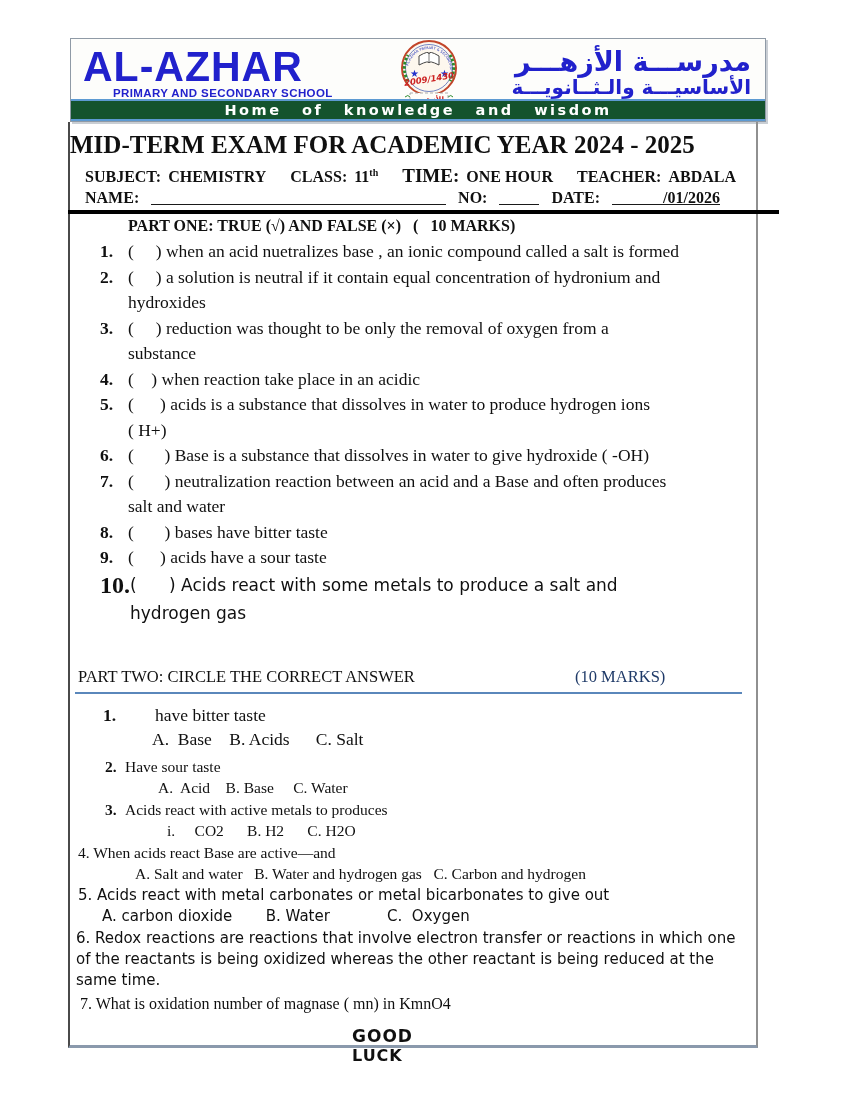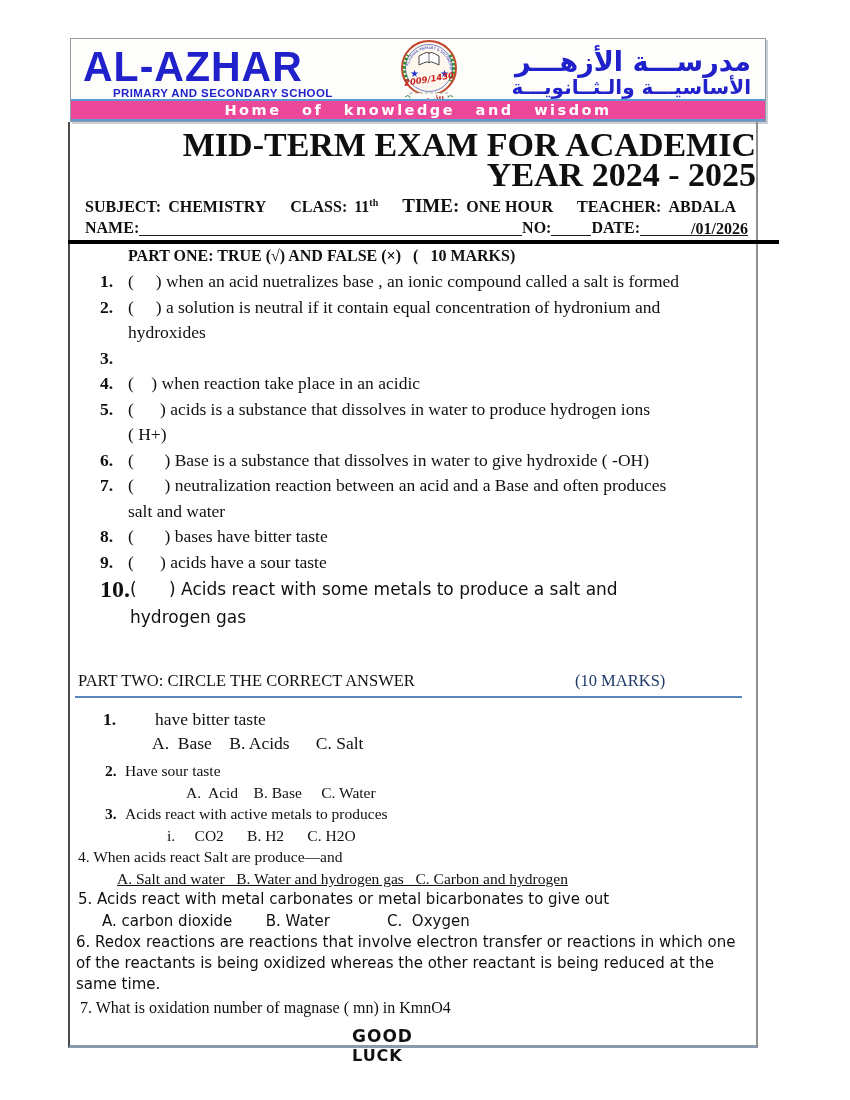--- a/index.html
+++ b/index.html
@@ -23,43 +23,43 @@
     font-family:"Liberation Sans","DejaVu Sans",sans-serif; font-weight:bold;
     font-size:11.5px; color:#2121cc; letter-spacing:.4px; margin-top:1px; white-space:nowrap;padding-left:30px;
   }
   .logo-wrap{ width:108px; flex:none; display:flex; justify-content:center; }
   .school-ar{ flex:1; text-align:right; padding-right:6px; direction:rtl;
     font-family:"DejaVu Sans",sans-serif; color:#2121cc; font-weight:bold; }
   .ar-line1{ font-size:27px; line-height:30px; }
   .ar-line2{ font-size:20px; line-height:20px; }
   .banner{
     position:absolute; left:0; right:0; bottom:0; height:22px;
-    background:#ec4899; border-top:2px solid #5d9ad2; border-bottom:2px solid #5d9ad2;
+    background:#14532d; border-top:2px solid #5d9ad2; border-bottom:2px solid #5d9ad2;
     display:flex; align-items:center; justify-content:center;
     font-family:"DejaVu Sans",sans-serif; font-weight:bold; font-size:14.5px;
     color:#ffffff; letter-spacing:2.5px; word-spacing:13px; white-space:nowrap;
   }
 
   
   .content{
     position:absolute; left:68px; top:122px; width:690px; height:926px;
     border-left:2px solid #4a4a4a; border-right:2px solid #909090;
     border-bottom:3px solid #8a99ac;
   }
-  .exam-title{ margin-top:8px; text-align:right; font-weight:bold; font-size:34px; line-height:30px;padding-left:40px; }
+  .exam-title{ margin-top:8px; text-align:left; font-weight:bold; font-size:25px; line-height:30px; }
   .meta-row{
     display:flex; justify-content:space-between; align-items:baseline;
     margin:3px 20px 0 15px; font-weight:bold; font-size:16px; line-height:20px;gap:22px;
   }
   .cell{ display:flex; gap:7px; align-items:baseline; white-space:nowrap; }
   .cell.time .lbl{ font-size:19px; }
   sup{ font-size:10px; }
   .name-row{
-    display:flex; align-items:center; margin:2px 8px 0 15px;
-    font-weight:bold; font-size:16px; line-height:17px; gap:0;
+    display:flex; align-items:flex-start; margin:2px 36px 0 15px;
+    font-weight:bold; font-size:16px; line-height:17px; gap:12px;
   }
   .fill{ border-bottom:1.5px solid #1a1a1a; height:16px; }
   .fill.name{ flex:1; }
   .fill.no{ width:40px; }
   .fill.date{ width:108px; text-align:right; font-weight:bold; }
   .thick-line{ margin:4px 0 0 -2px; width:711px; height:4px; background:#000; }
 
   
   .p1-heading{ margin:2px 0 0 58px; font-weight:bold; font-size:16px; line-height:19px; }
   .p1-list{ margin:4px 8px 0 30px; }
@@ -76,24 +76,24 @@
   .p2q{ position:relative; }
   .p2q .opts{ white-space:pre-wrap; }
   .flexq{ display:flex; }
   .flexq .num{ font-weight:bold; flex:none; }
   .q1{ margin-top:9px; font-size:17.5px; line-height:24px; }
   .q1 .num{ margin-left:33px; width:52px; }
   .q1 .opts{ margin-left:82px; line-height:25px; }
   .q2,.q3{ font-size:15.5px; line-height:21.5px; }
   .q2{ margin-top:4px; }
   .q2 .num,.q3 .num{ margin-left:35px; width:20px; }
-  .q2 .opts{ margin-left:116px; }
+  .q2 .opts{ margin-left:88px; }
   .q3 .opts{ margin-left:97px; }
   .q4{ font-size:15.5px; line-height:21.5px; margin-left:8px; }
-  .q4 .opts{ margin-left:39px;text-decoration:underline; }
+  .q4 .opts{ margin-left:57px; }
   .q5{ font-family:"DejaVu Sans",sans-serif; font-size:15px; line-height:21.5px; margin-left:8px; }
   .q5 .opts{ margin-left:24px; }
   .q6{ font-family:"DejaVu Sans",sans-serif; font-size:15px; line-height:21px; margin-left:6px; margin-right:6px; }
   .q6 .opts{ margin-left:19px; line-height:22px; }
   .q7{ font-size:16px; line-height:23px; margin-left:10px; margin-top:1px; }
   .inline-num{ font-weight:normal; }
 
   
   .good{ position:absolute; left:352px; top:1026px;
     font-family:"DejaVu Sans",sans-serif; font-weight:bold; font-size:17px; letter-spacing:1px; }
@@ -179,20 +179,22 @@
       <span class="num">1.</span>
       <span class="txt">(     ) when an acid nuetralizes base , an ionic compound called a salt is formed</span>
     </div>
     <div class="p1q">
       <span class="num">2.</span>
       <span class="txt">(     ) a solution is neutral if it contain equal concentration of hydronium and
 hydroxides</span>
     </div>
     <div class="p1q">
       <span class="num">3.</span>
+      <span class="txt">(     ) reduction was thought to be only the removal of oxygen from a
+substance</span>
     </div>
     <div class="p1q">
       <span class="num">4.</span>
       <span class="txt">(    ) when reaction take place in an acidic</span>
     </div>
     <div class="p1q">
       <span class="num">5.</span>
       <span class="txt">(      ) acids is a substance that dissolves in water to produce hydrogen ions
 ( H+)</span>
     </div>
@@ -244,21 +246,21 @@
 
   <div class="p2q q3">
     <div class="flexq">
       <span class="num">3.</span>
       <span class="txt">Acids react with active metals  to produces</span>
     </div>
     <div class="opts">i.     CO2      B. H2      C. H2O</div>
   </div>
 
   <div class="p2q q4">
-    <div><span class="inline-num">4.</span> <span>When acids react Salt are produce—and</span></div>
+    <div><span class="inline-num">4.</span> <span>When acids react Base are active—and</span></div>
     <div class="opts">A. Salt and water   B. Water and hydrogen gas   C. Carbon and hydrogen</div>
   </div>
 
   <div class="p2q q5">
     <div><span class="inline-num">5.</span> <span>Acids react with metal carbonates or metal bicarbonates to give out</span></div>
     <div class="opts">A. carbon dioxide       B. Water            C.  Oxygen</div>
   </div>
 
   <div class="p2q q6">
     <div><span class="inline-num">6.</span> <span>Redox reactions are reactions that involve electron transfer or reactions in which one of the reactants is being oxidized whereas the other reactant is being reduced at the same time.</span></div>

